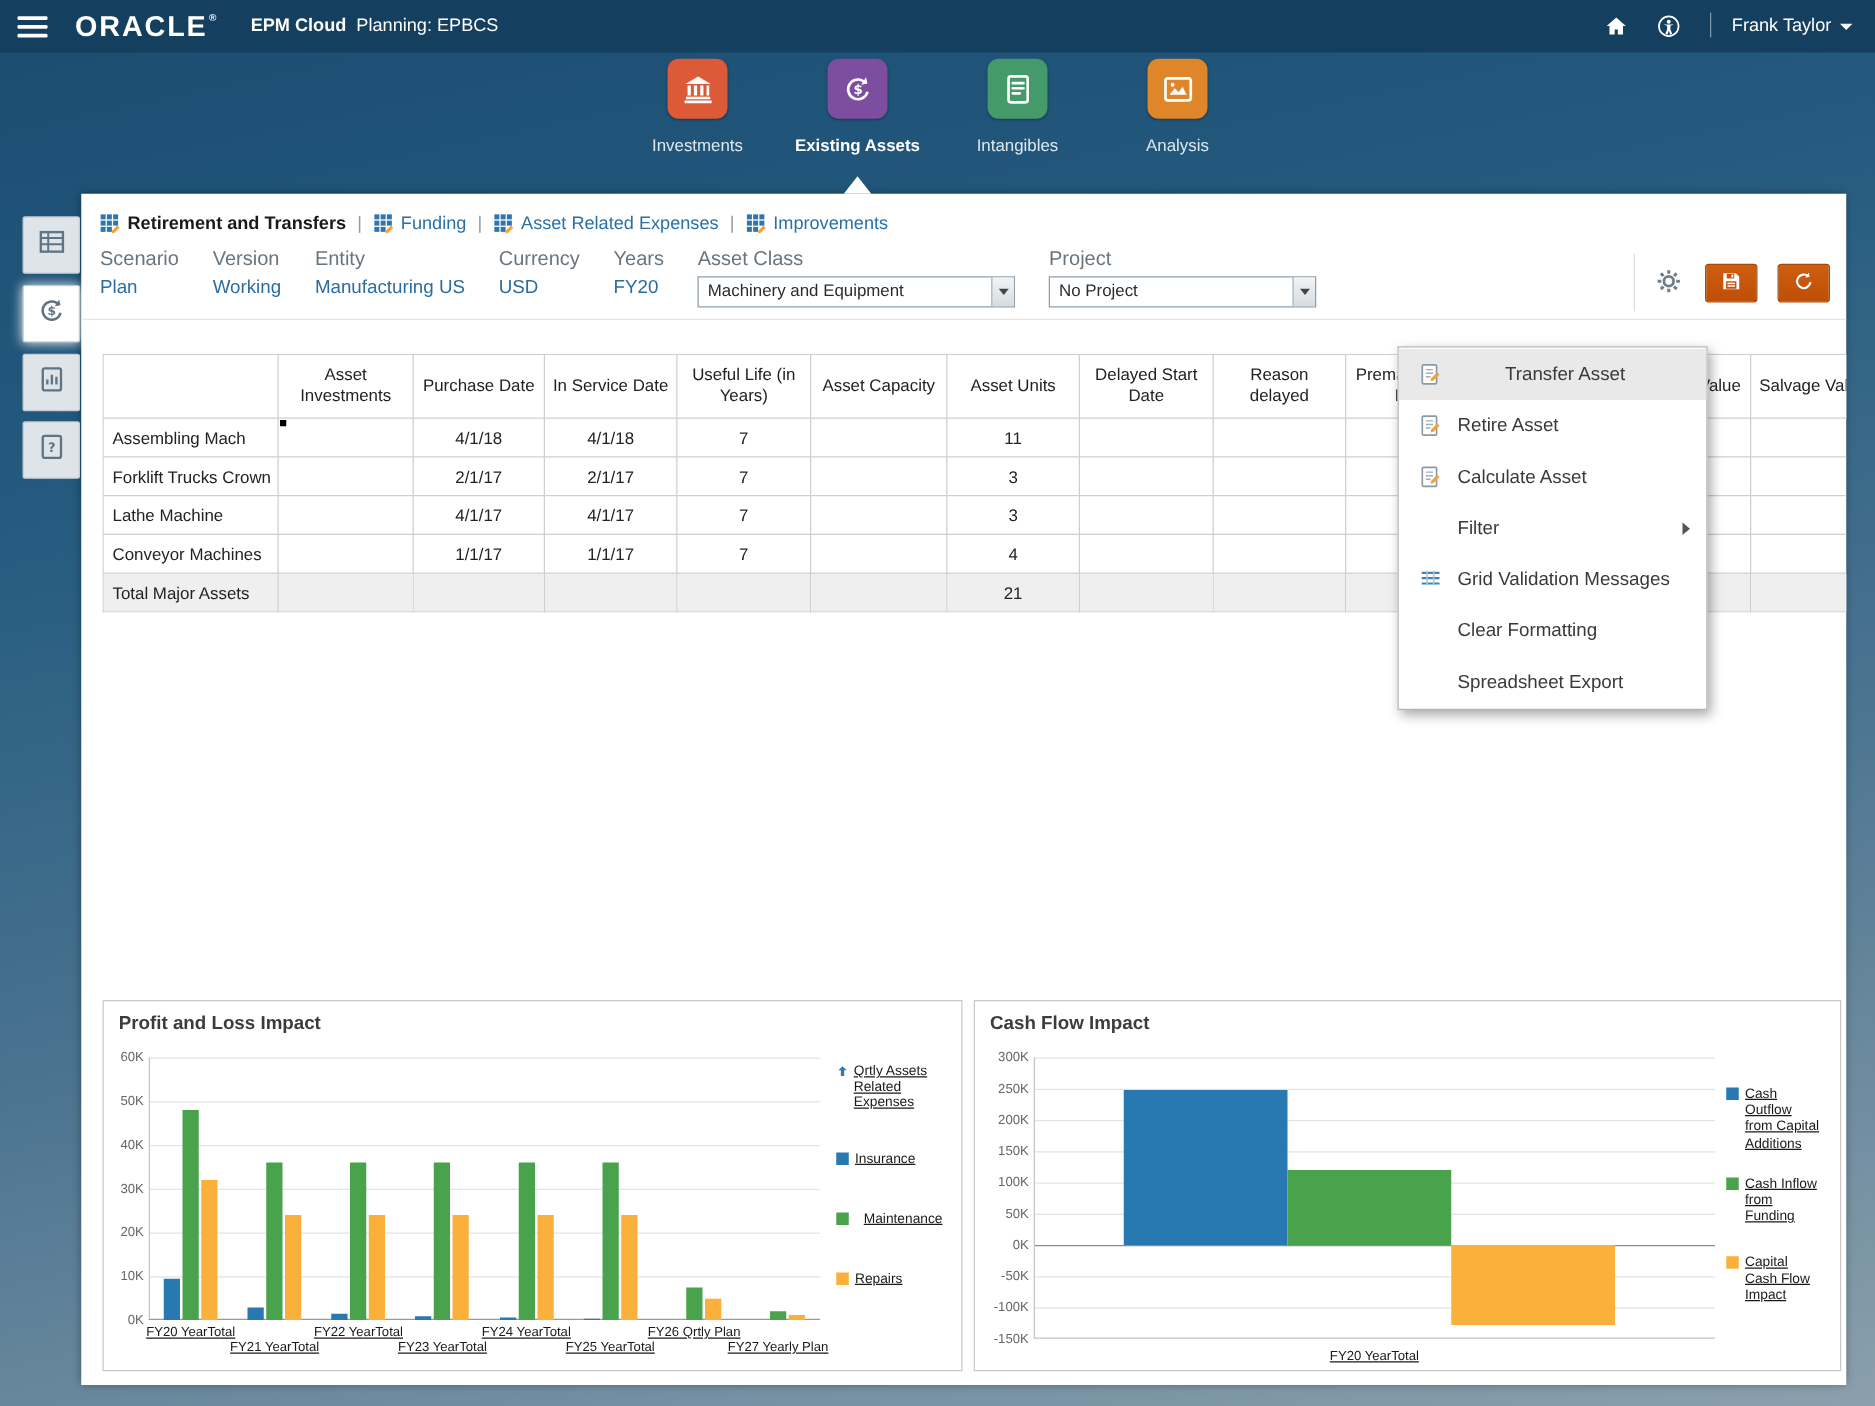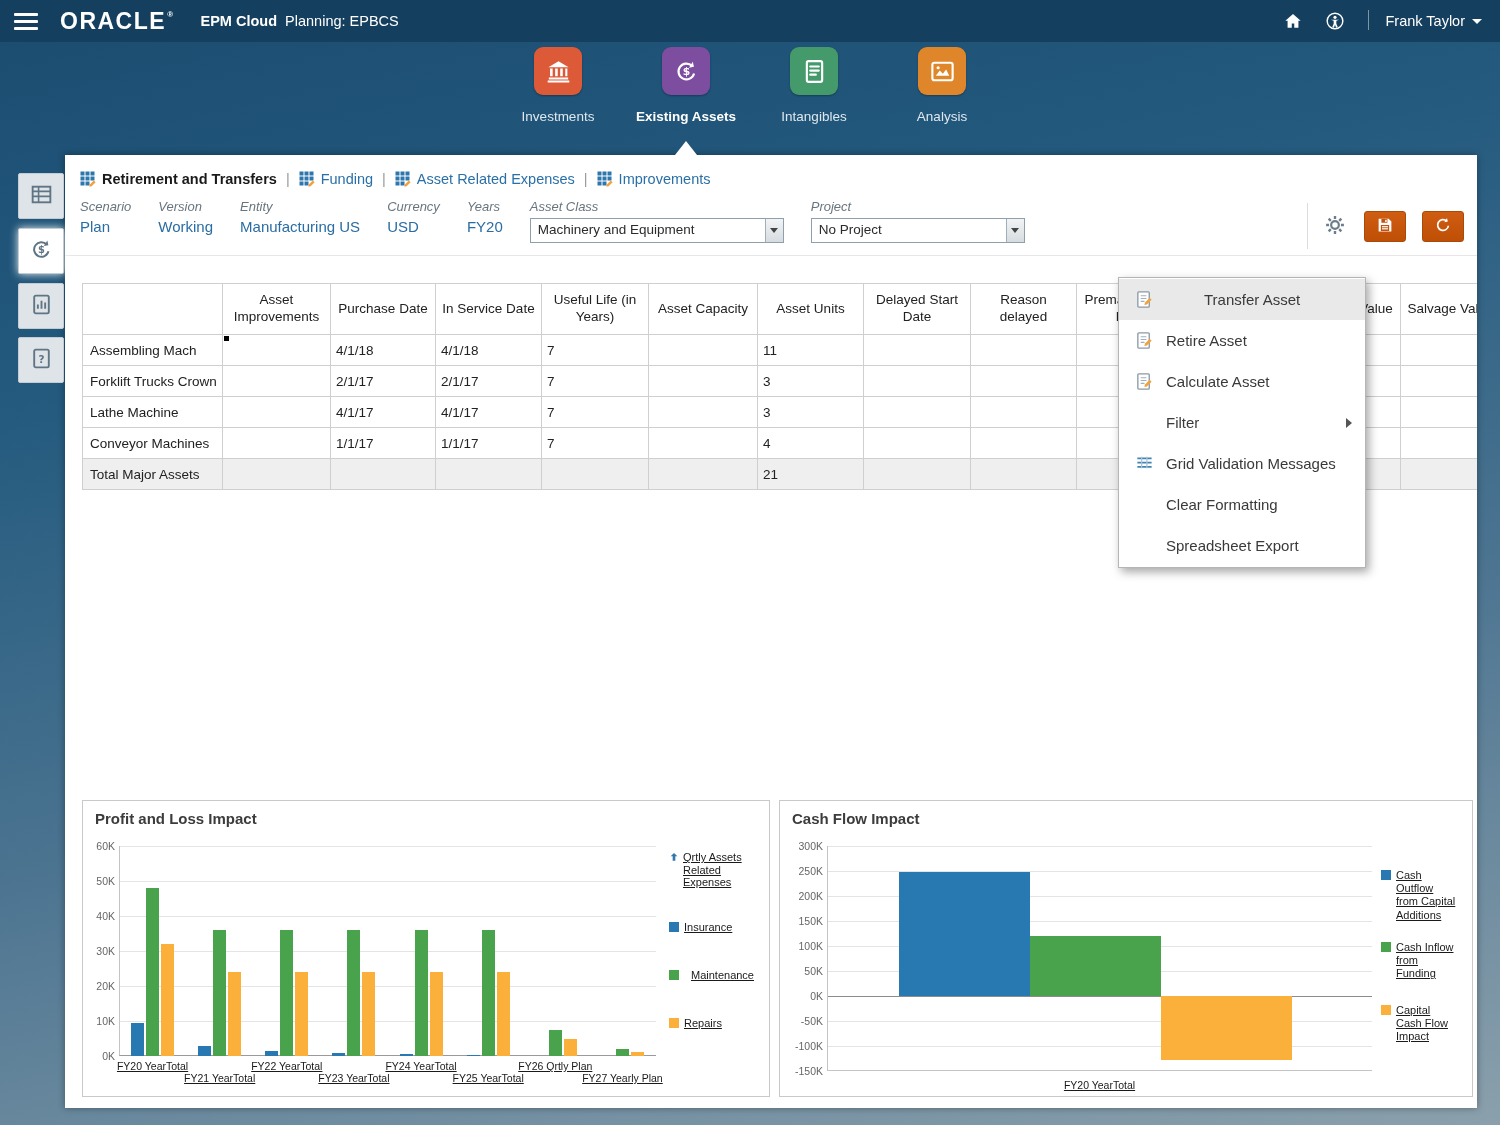--- a/index.html
+++ b/index.html
@@ -39,38 +39,38 @@
   
   .tabs{position:absolute;left:15px;top:16px;display:flex;align-items:center;font-size:14.5px;white-space:nowrap;}
   .tab{display:flex;align-items:center;cursor:pointer;color:#2970a8;}
   .tab.active{color:#1a1a1a;font-weight:bold;}
   .tab-ic{width:16px;height:16px;margin-right:6px;display:flex;}
   .tab-ic svg{width:16px;height:16px;}
   .tab-sep{color:#999;margin:0 9px;}
   
   .pov-row{position:absolute;left:0;right:0;top:42px;height:58px;border-bottom:1px solid #e6e6e6;}
   .pov{position:absolute;left:15px;top:2px;display:flex;gap:27px;align-items:flex-start;}
-  .pov-label{font-size:13px;color:#68757e;font-style:italic;}
+  .pov-label{font-size:16px;color:#68757e;}
   .pov-value{font-size:15px;color:#2a6da3;margin-top:4px;cursor:pointer;white-space:nowrap;}
   .pov-select{margin-top:4px;height:23px;border:1px solid #8fa0ac;background:#fff;display:flex;align-items:stretch;cursor:pointer;}
   .pov-select-val{font-size:13.5px;color:#2b2b2b;padding:3px 7px;flex:1;white-space:nowrap;overflow:hidden;}
   .pov-select-btn{width:17px;border-left:1px solid #9fb0ba;background:linear-gradient(#f2f4f5,#d6dce0);display:flex;align-items:center;justify-content:center;}
   .caret-down{width:0;height:0;border-left:4px solid transparent;border-right:4px solid transparent;border-top:5px solid #444;}
   .pov-right{position:absolute;right:13px;top:6px;display:flex;align-items:center;gap:16px;}
   .v-div{width:1px;height:46px;background:#dcdcdc;}
   .gear{width:24px;height:24px;display:flex;cursor:pointer;}
   .obtn{width:42px;height:31px;border-radius:3px;border:1px solid #a84a08;background:linear-gradient(#cf5d12,#bf4f06);display:flex;align-items:center;justify-content:center;cursor:pointer;padding:0;}
   .obtn svg{width:18px;height:18px;}
   
   .grid-wrap{position:absolute;left:17px;top:128px;width:1395px;overflow:hidden;z-index:1;}
   table.grid-table{border-collapse:collapse;table-layout:fixed;width:1408px;font-size:13.5px;color:#222;}
   .grid-table th,.grid-table td{border:1px solid #cfcfcf;overflow:hidden;white-space:normal;}
   .grid-table thead th{height:44px;font-weight:normal;text-align:center;vertical-align:middle;padding:3px 4px;line-height:1.25;background:#fff;cursor:default;}
   .grid-table tbody th{height:26px;font-weight:normal;text-align:left;padding:2px 4px 2px 7px;white-space:nowrap;}
-  .grid-table td{height:26px;text-align:left;padding:2px 5px;white-space:nowrap;position:relative;margin-top:28px;}
+  .grid-table td{height:26px;text-align:center;padding:2px 5px;white-space:nowrap;position:relative;margin-top:28px;}
   .grid-table tr.total th,.grid-table tr.total td{background:#efefef;}
   .cell-marker{position:absolute;left:1px;top:1px;width:5px;height:5px;background:#000;}
   
   .ctx-menu{position:absolute;left:1053px;top:122px;width:246px;background:#fff;border:1px solid #b5b5b5;box-shadow:3px 4px 9px rgba(0,0,0,.35);z-index:10;padding:1px 0;}
   .ctx-item{height:41px;display:flex;align-items:center;font-size:15px;color:#3a3a3a;cursor:pointer;}
   .ctx-item.highlight{background:#e9e9e9;gap:38px;}
   .ctx-ic{width:24px;margin-left:13px;margin-right:10px;display:flex;justify-content:center;}
   .ctx-ic svg{width:19px;height:19px;}
   .sub-arrow{margin-left:auto;margin-right:13px;width:0;height:0;border-top:5px solid transparent;border-bottom:5px solid transparent;border-left:6px solid #555;}
   
@@ -367,21 +367,21 @@
           <col style="width: 107px;">
           <col style="width: 106px;">
           <col style="width: 107px;">
           <col style="width: 107px;">
           <col style="width: 110px;">
           <col style="width: 100px;">
         </colgroup>
         <thead>
           <tr>
             <th></th>
-            <th>Asset Improvements</th>
+            <th>Asset Investments</th>
             <th>Purchase Date</th>
             <th>In Service Date</th>
             <th>Useful Life (in Years)</th>
             <th>Asset Capacity</th>
             <th>Asset Units</th>
             <th>Delayed Start Date</th>
             <th>Reason delayed</th>
             <th>Premature End Date</th>
             <th></th>
             <th>Purchase Value</th>

